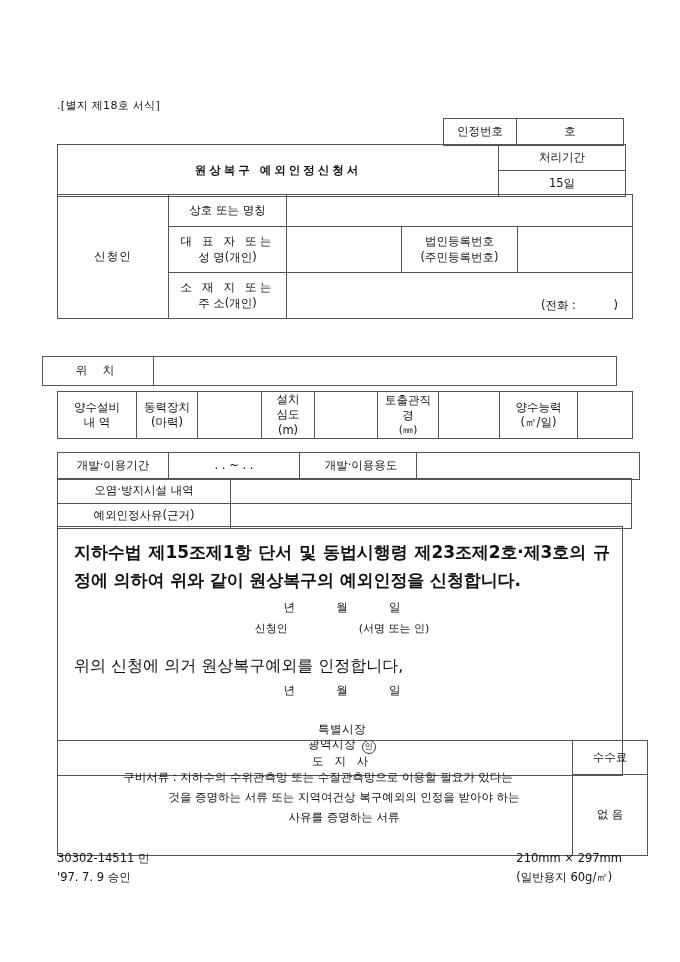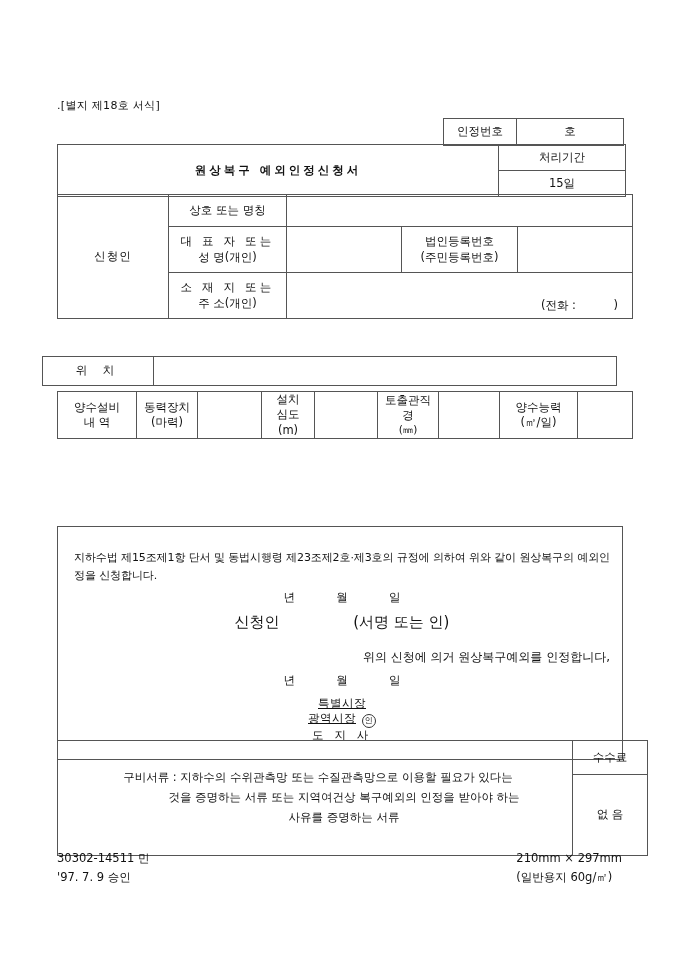--- a/index.html
+++ b/index.html
@@ -62,52 +62,52 @@
   .small { font-size: 10.5px; }
   .lead { text-align: left; padding-left: 6px !important; }
 
   
   .stmt-body {
     text-align: left;
     padding: 12px 12px 6px 16px !important;
     vertical-align: top;
   }
   .stmt-p {
-    font-size: 11px;
+    font-size: 17px;
     line-height: 1.62;
     text-align: justify;
     letter-spacing: -0.1px;
     margin: 0 0 2px 0;
+    font-weight: bold;
   }
   .date-line {
     text-align: center;
     font-size: 11.5px;
     margin-top: 6px;
     letter-spacing: 0px;
   }
   .date-line .sp { display: inline-block; width: 34px; }
   .sig-line {
     text-align: center;
-    font-size: 15px;
+    font-size: 11px;
     margin-top: 7px;
   }
   .sig-line .gap { display: inline-block; width: 64px; }
 
   .approve-head {
-    text-align: right;
-    font-size: 12px;
+    text-align: left;
+    font-size: 16px;
     margin-top: 18px;
   }
   .officer {
     text-align: center;
     font-size: 11.5px;
     line-height: 1.30;
-    margin-top: 8px;
+    margin-top: 24px;
     position: relative;
-    text-decoration: underline;
   }
   .officer .r1 { letter-spacing: 0.5px; }
   .officer .r2 { letter-spacing: 0.5px; }
   .officer .r3 { letter-spacing: 3.6px; }
   .seal {
     display: inline-block;
     border: 1px solid #333;
     border-radius: 50%;
     width: 12px; height: 12px;
     line-height: 11px;
@@ -243,21 +243,43 @@
       <td style="width:60px;"></td>
       <td style="width:77px;" class="lbl tight">
         <div>양수능력</div>
         <div>(㎥/일)</div>
       </td>
       <td style="width:54px;"></td>
     </tr>
   </tbody>
     </table>
 
-
+  <table class="tbl" style="left:57px; top:452px; width:566px;">
+    <tbody>
+        <tr>
+      <td style="width:110px; height:26px;" class="lbl">개발·이용기간</td>
+      <td style="width:130px;">. .  ~    . .</td>
+      <td style="width:110px;" class="lbl lead">개발·이용용도</td>
+      <td style="width:216px;" class="lead"></td>
+    </tr>
+  </tbody>
+    </table>
+
+  <table class="tbl" style="left:57px; top:478px; width:566px;">
+    <tbody>
+        <tr>
+      <td style="width:172px; height:24px;" class="lbl">오염·방지시설 내역</td>
+      <td style="width:394px;" class="lead"></td>
+    </tr>
+    <tr>
+      <td style="height:24px;" class="lbl">예외인정사유(근거)</td>
+      <td class="lead"></td>
+    </tr>
+  </tbody>
+    </table>
 
   <table class="tbl" style="left:57px; top:526px; width:566px;">
     <tbody>
         <tr>
       <td class="stmt-body" style="height:214px;">
 
         <p class="stmt-p">지하수법 제15조제1항 단서 및 동법시행령 제23조제2호·제3호의 규정에 의하여 위와 같이 원상복구의 예외인정을 신청합니다.</p>
 
         <div class="date-line">
           <span>년</span>

